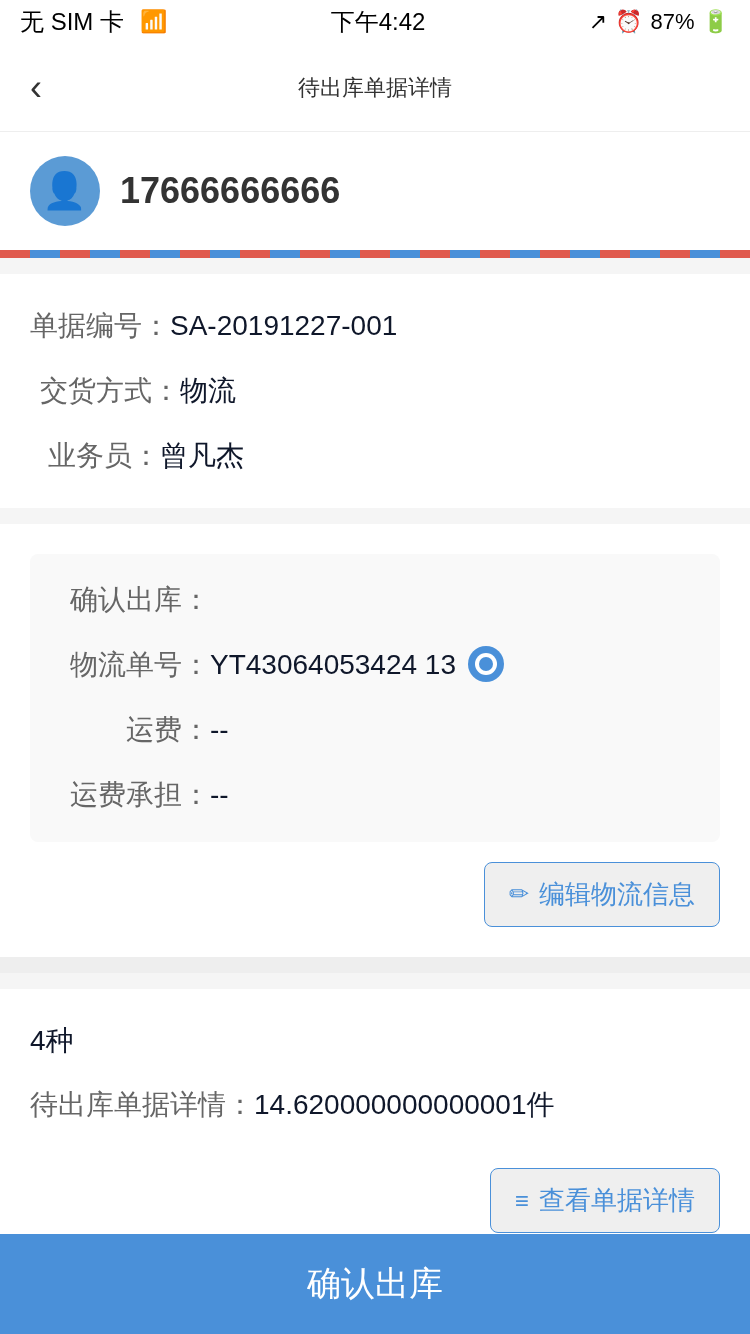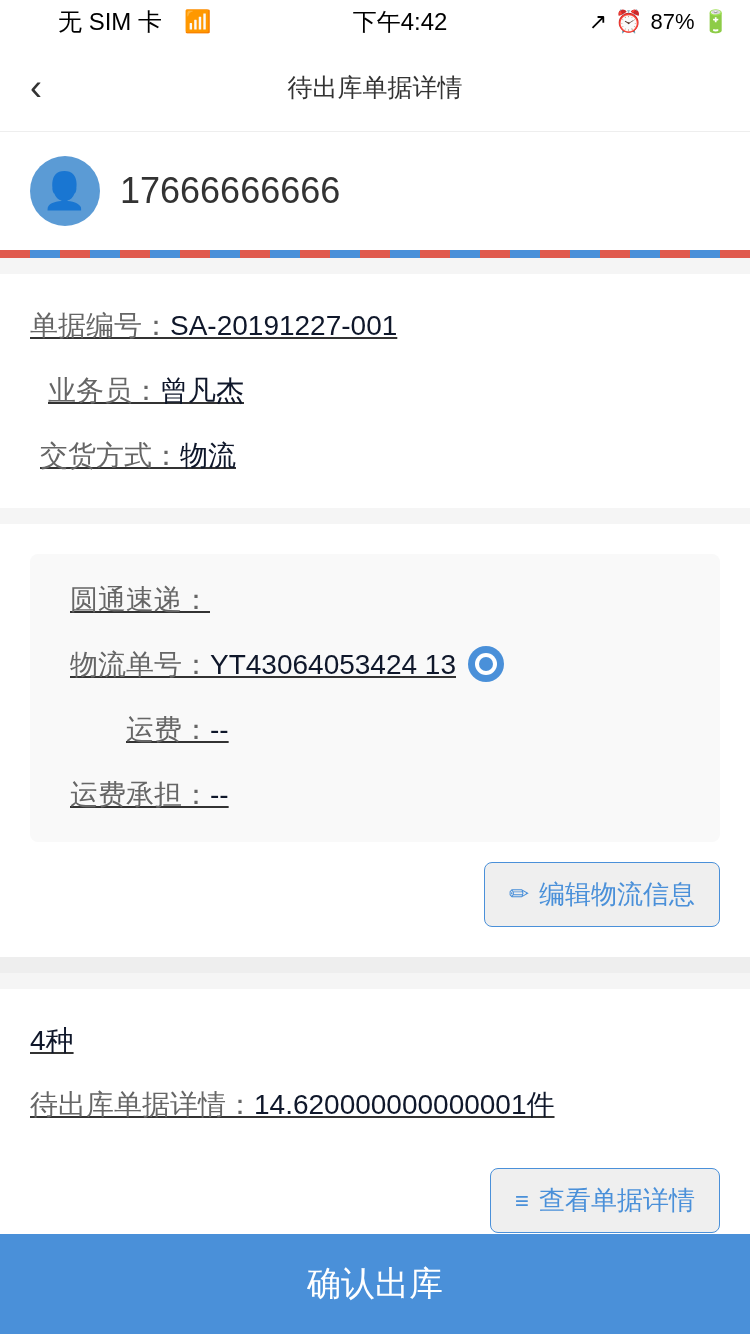--- a/index.html
+++ b/index.html
@@ -18,21 +18,21 @@
     .status-bar {
       height: 44px;
       background: #fff;
       display: flex;
       align-items: center;
       justify-content: space-between;
       padding: 0 20px;
       font-size: 24px;
       color: #000;
     }
-    .status-left { display: flex; align-items: center; gap: 22px; margin-left: 38px; }
+    .status-left { display: flex; align-items: center; gap: 16px; }
     .status-right { display: flex; align-items: center; gap: 8px; font-size: 22px; }
     .wifi-icon, .signal-icon { font-size: 22px; }
 
     
     .nav-bar {
       height: 88px;
       background: #fff;
       display: flex;
       align-items: center;
       padding: 0 30px;
@@ -42,21 +42,21 @@
     .nav-back {
       font-size: 36px;
       color: #333;
       cursor: pointer;
       width: 60px;
     }
     .nav-title {
       position: absolute;
       left: 50%;
       transform: translateX(-50%);
-      font-size: 25px;
+      font-size: 22px;
       font-weight: 500;
       color: #333;
     }
 
     
     .customer-header {
       background: #fff;
       padding: 24px 30px;
       display: flex;
       align-items: center;
@@ -69,40 +69,39 @@
       background: #5b9bd5;
       display: flex;
       align-items: center;
       justify-content: center;
       color: white;
       font-size: 36px;
       flex-shrink: 0;
     }
     .customer-phone {
       font-size: 36px;
-      font-weight: 400;
+      font-weight: 700;
       color: #333;
     }
 
     
     .dashed-divider {
       height: 8px;
       background: repeating-linear-gradient(
         90deg,
         #e05a4e 0px, #e05a4e 30px,
         #4a90d9 30px, #4a90d9 60px
       );
     }
 
     
     .section {
       background: #fff;
       margin-top: 16px;
       padding: 30px;
-      text-decoration: underline;
     }
     .info-row {
       display: flex;
       align-items: flex-start;
       margin-bottom: 20px;
       font-size: 28px;
       line-height: 1.6;
     }
     .info-row:last-child { margin-bottom: 0; }
     .info-label {
@@ -266,33 +265,33 @@
   </div>
 
   <div class="dashed-divider"></div>
 
   <div class="section">
     <div class="info-row">
       <span class="info-label">单据编号：</span>
       <span class="info-value">SA-20191227-001</span>
     </div>
     <div class="info-row">
+      <span class="info-label info-label-wide">交货方式：</span>
+      <span class="info-value">物流</span>
+    </div>
+    <div class="info-row">
       <span class="info-label">业务员：</span>
       <span class="info-value">曾凡杰</span>
-    </div>
-    <div class="info-row">
-      <span class="info-label info-label-wide">交货方式：</span>
-      <span class="info-value">物流</span>
     </div>
   </div>
 
   <div class="section">
     <div class="logistics-box">
       <div class="info-row">
-        <span class="info-label info-label-wide">圆通速递：</span>
+        <span class="info-label info-label-wide">确认出库：</span>
       </div>
       <div class="info-row">
         <span class="info-label info-label-wide">物流单号：</span>
         <span class="info-value info-value-flex">
           <span>YT43064053424 13</span>
           <span class="location-icon"></span>
         </span>
       </div>
       <div class="info-row">
         <span class="info-label info-label-wide">运费：</span>

